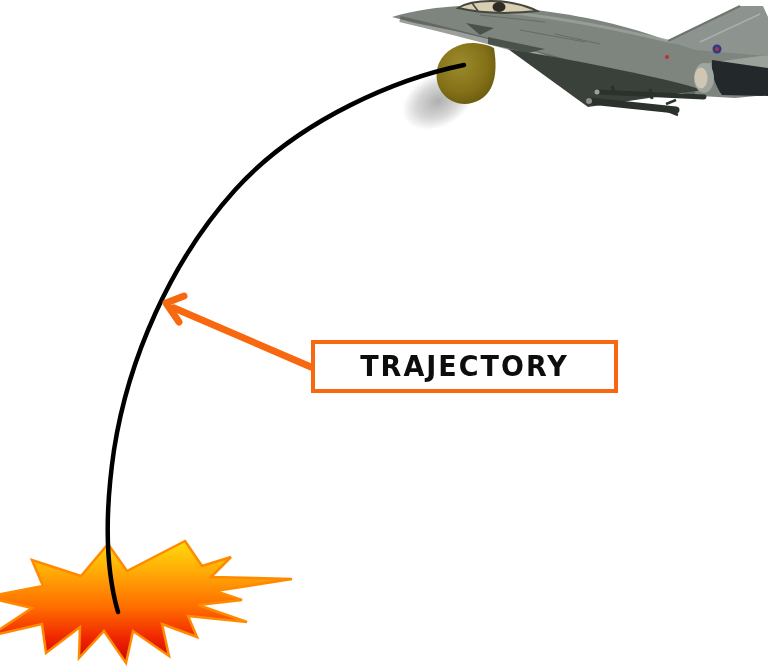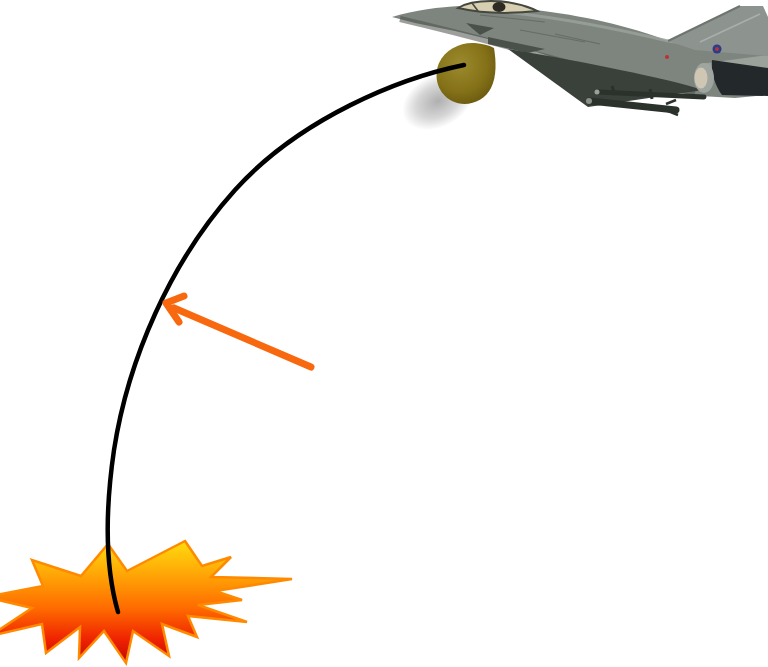--- a/index.html
+++ b/index.html
@@ -116,13 +116,16 @@
 
     <path fill="none" stroke-width="4.5" stroke-linecap="round" d="M464,65 C400,78 300,118 235,190 C170,262 128,360 114,450
              C107,498 103,560 118,612" stroke="#000000"></path>
 
     <g fill="none" stroke-width="7" stroke-linecap="round" stroke-linejoin="round" stroke="#F8680F">
       <line x1="311" y1="367" x2="174" y2="308"></line>
       <path d="M184,296 L166,303 L179,322"></path>
     </g>
   </svg>
 
+  <div class="label-box" style="border-color: rgb(248, 104, 15); background: rgb(255, 255, 255); color: rgb(13, 13, 13);">
+    <span>TRAJECTORY</span>
+  </div>
 </div>
 
 </body></html>

